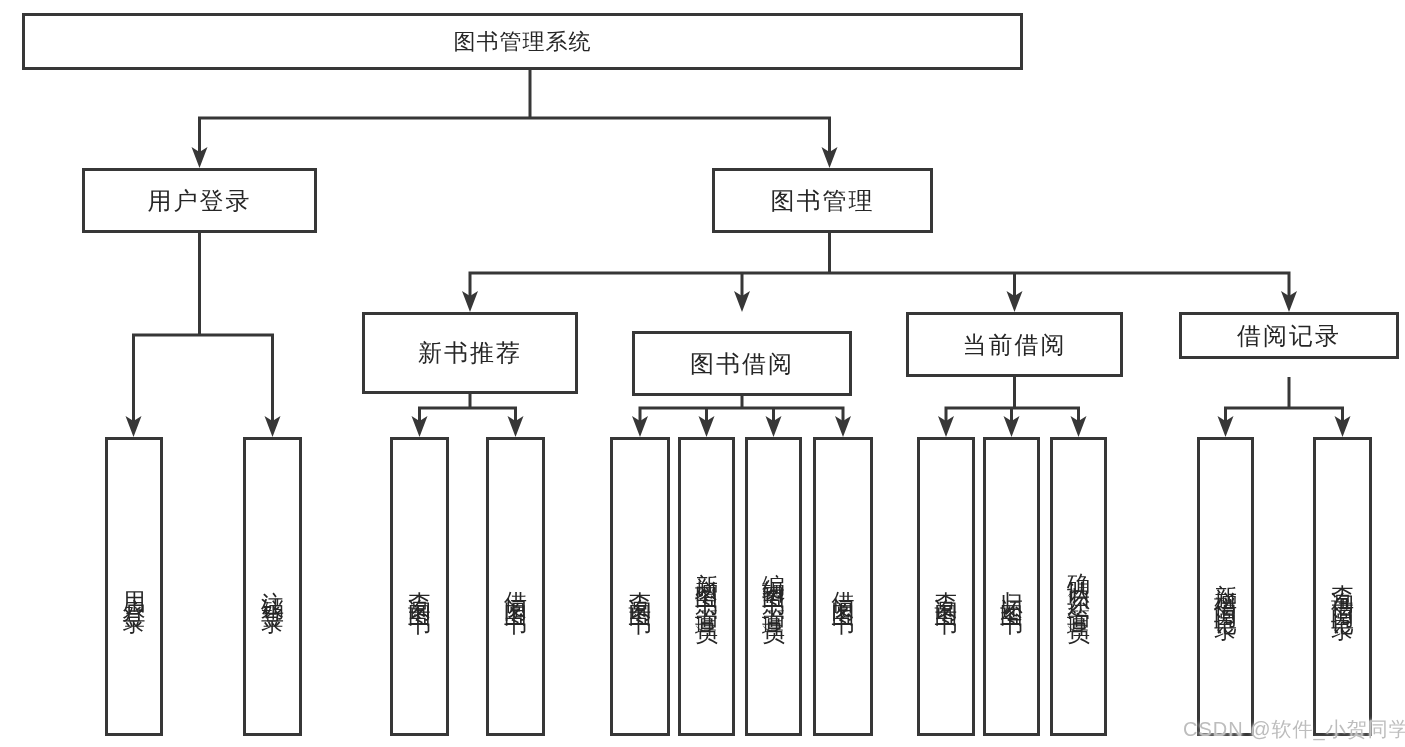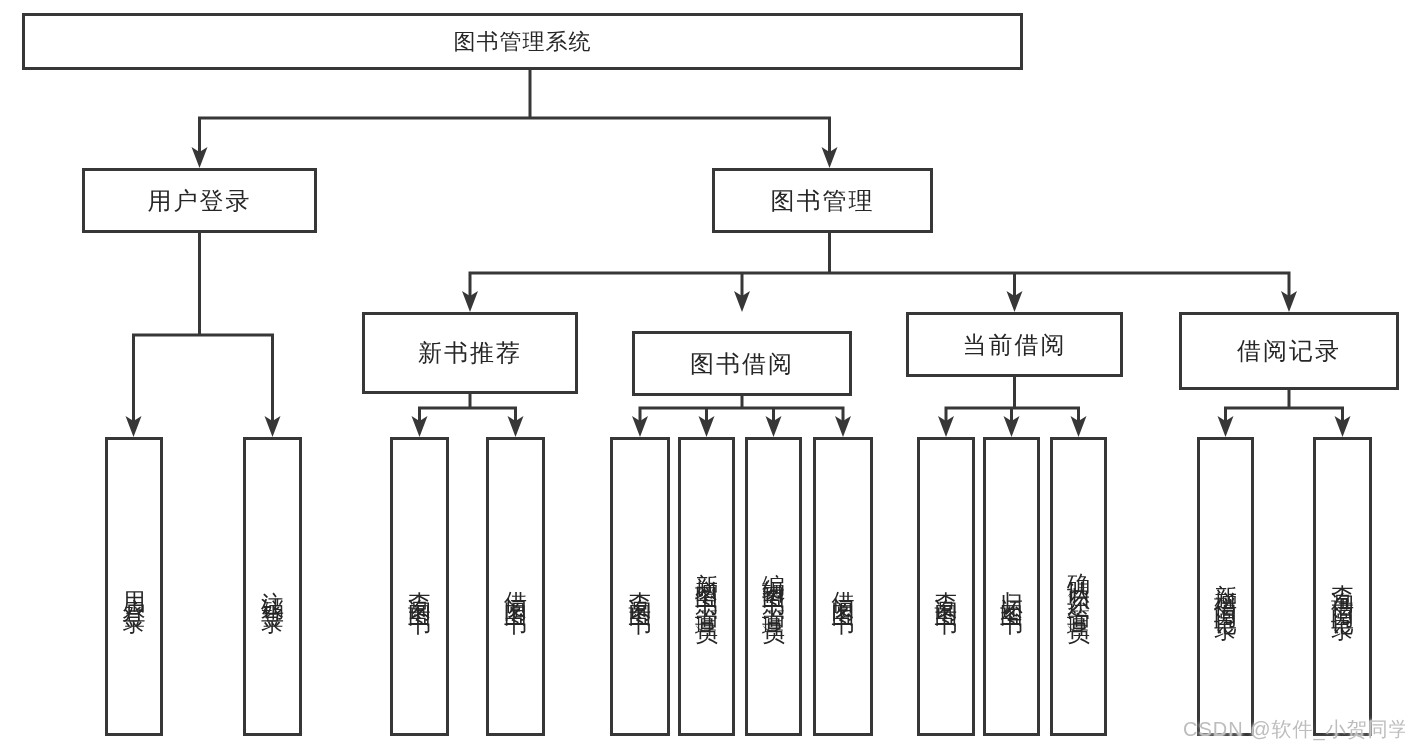--- a/index.html
+++ b/index.html
@@ -110,21 +110,21 @@
 
   <div class="node hbox" style="left:362px; top:312px; width:216px; height:82px;">
     <span>新书推荐</span>
   </div>
   <div class="node hbox" style="left:632px; top:312px; width:220px; height:65px;margin-top:19px;">
     <span>图书借阅</span>
   </div>
   <div class="node hbox" style="left:906px; top:312px; width:217px; height:65px;">
     <span>当前借阅</span>
   </div>
-  <div class="node hbox" style="left:1179px; top:312px; width:220px; height:78px;">
+  <div class="node hbox" style="left:1179px; top:312px; width:220px; height:47px;">
     <span>借阅记录</span>
   </div>
 
   <div class="node vbox" style="left:105px; top:437px; width:58px; height:299px;">
     <span class="vtext">用户登录</span>
   </div>
   <div class="node vbox" style="left:243px; top:437px; width:59px; height:299px;">
     <span class="vtext">注销登录</span>
   </div>
 

